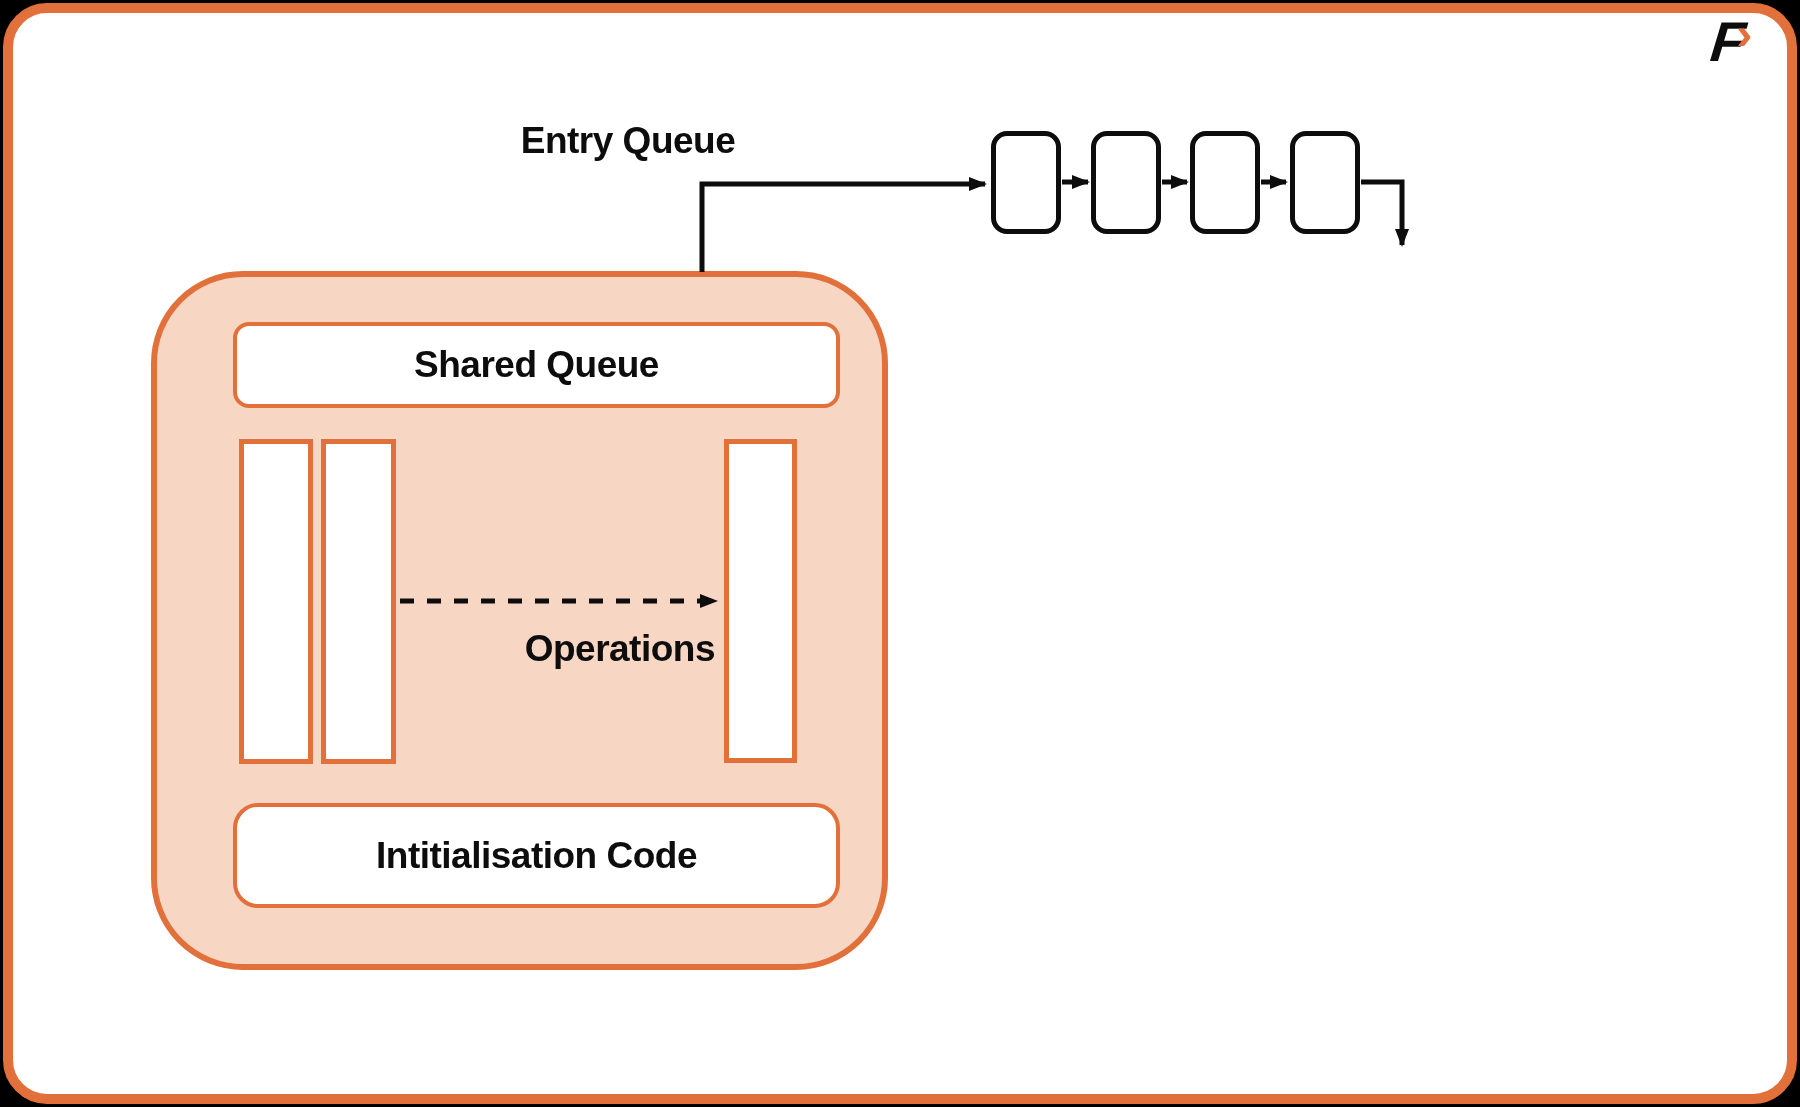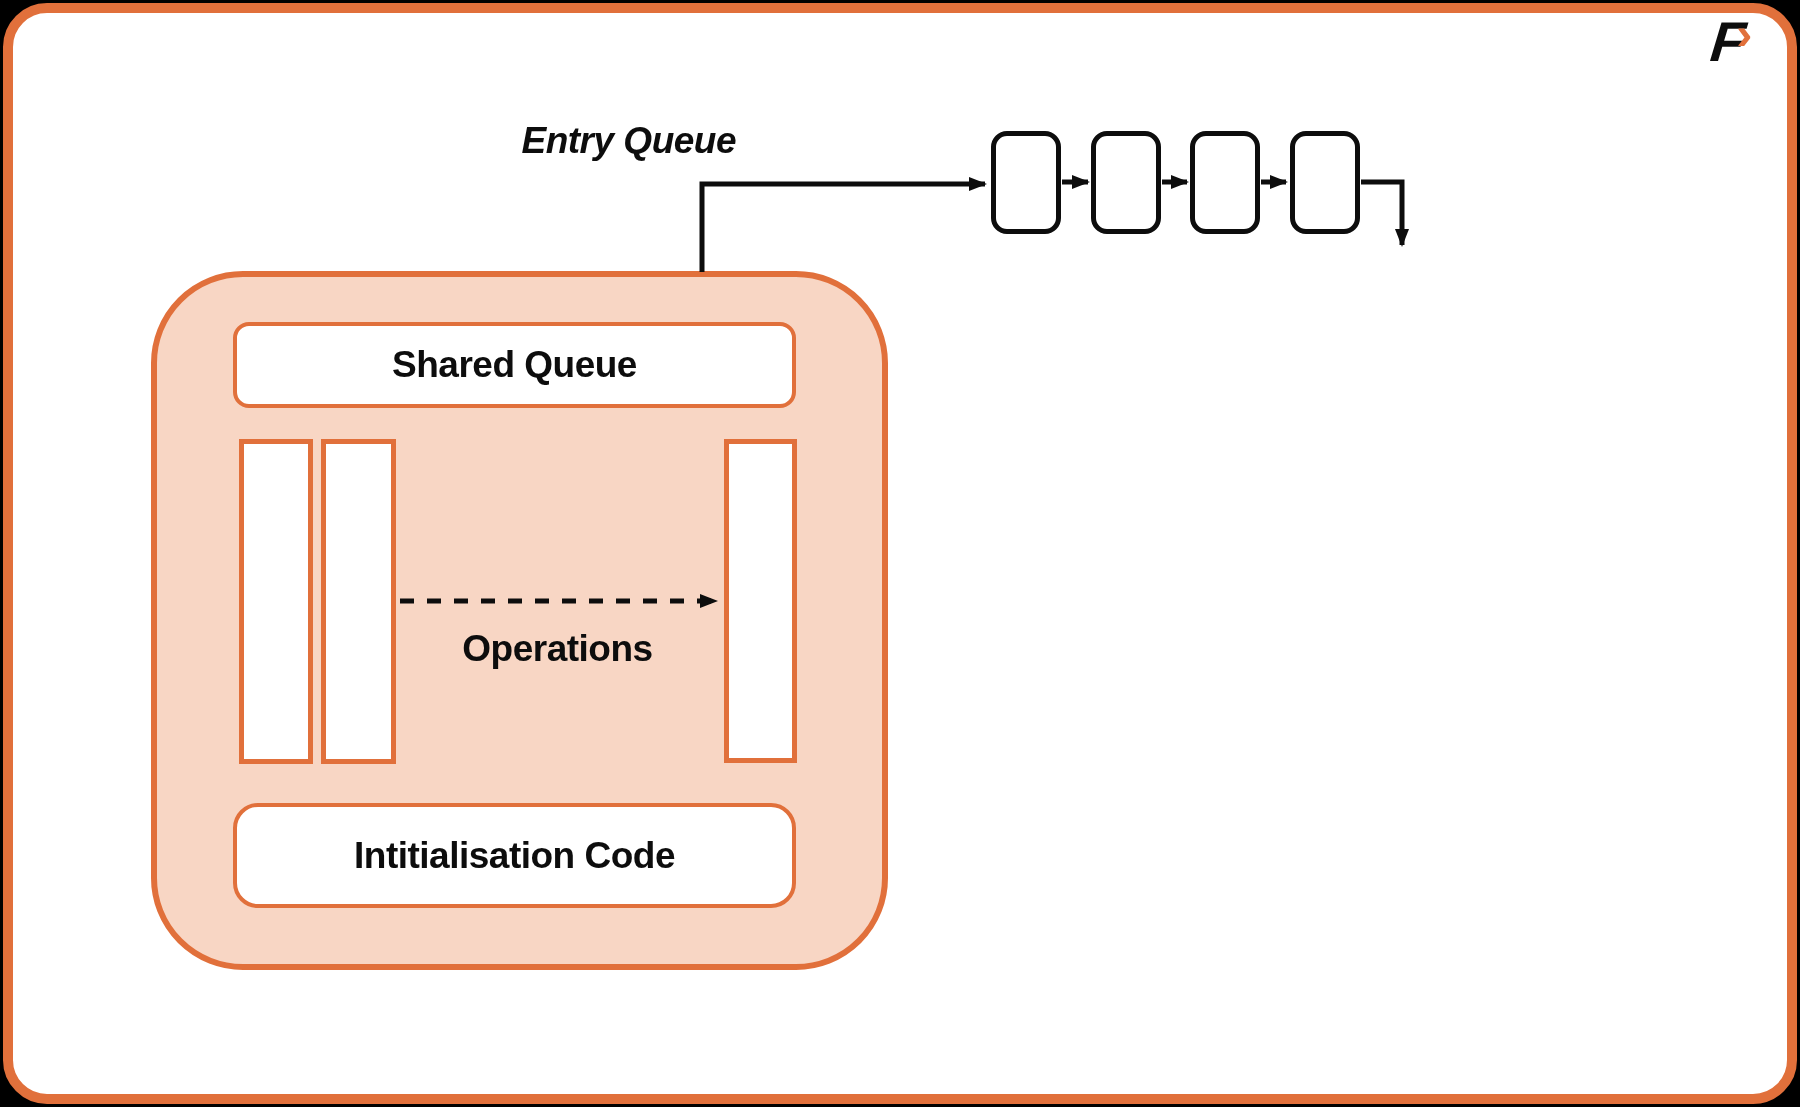--- a/index.html
+++ b/index.html
@@ -52,22 +52,22 @@
 
   .diagram-label{
     position:absolute;
     color:var(--ink);
     font-weight:700;
     font-size:37px;
     letter-spacing:-0.5px;
     white-space:nowrap;
     z-index:15;
   }
-  .entry-queue-label{left:520px;top:120px;width:216px;text-align:right;font-style:italic;}
-  .operations-label{left:400px;top:628px;width:315px;text-align:center;}
+  .entry-queue-label{left:520px;top:120px;width:216px;text-align:center;}
+  .operations-label{left:400px;top:628px;width:315px;text-align:right;}
 
   
   .connectors{
     position:absolute;inset:0;
     width:1800px;height:1107px;
     z-index:10;
     pointer-events:none;
   }
   .connectors path{fill:none;stroke:var(--ink);stroke-width:5;}
   .connectors .dashed{stroke-dasharray:14 13;}
@@ -90,21 +90,21 @@
     left:151px;top:271px;
     width:737px;height:699px;
     background:var(--container-fill);
     border:6px solid var(--orange);
     border-radius:92px;
     z-index:1;
   }
   .label-box{
     position:absolute;
     left:233px;
-    width:563px;
+    width:607px;
     background:var(--surface);
     border:4px solid var(--orange);
     border-radius:16px;
     display:flex;align-items:center;justify-content:center;
     color:var(--ink);
     font-weight:700;font-size:37px;letter-spacing:-0.5px;
     z-index:5;
   }
   .shared-queue-box{top:322px;height:86px;}
   .init-code-box{top:803px;height:105px;border-radius:25px;}

